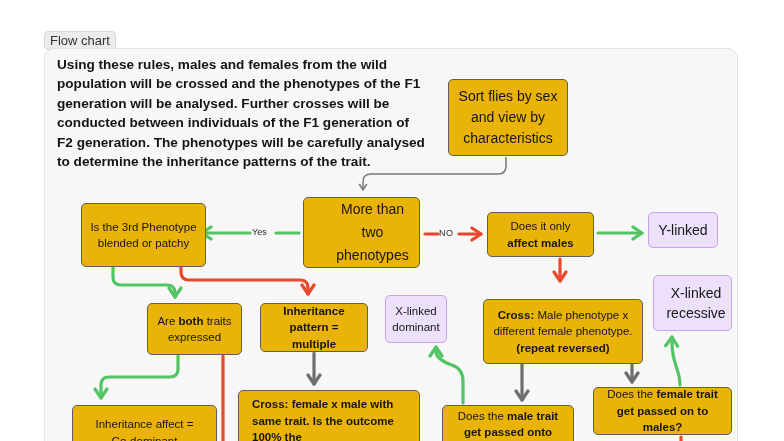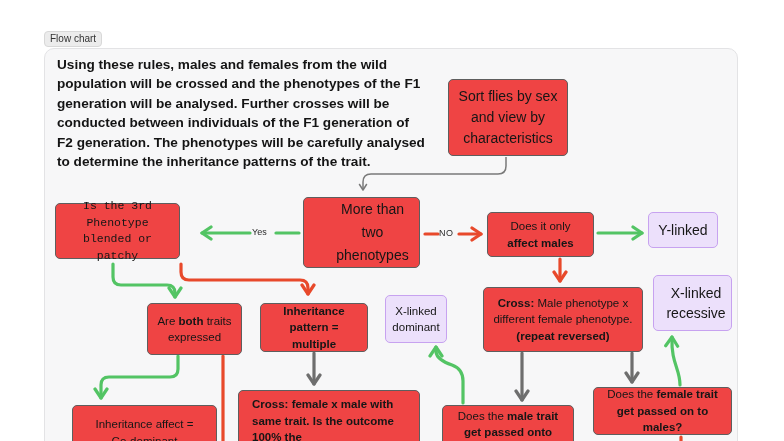--- a/index.html
+++ b/index.html
@@ -1,30 +1,30 @@
 <!DOCTYPE html>
 <html><head>
 <meta charset="utf-8">
 <style>
   html,body{margin:0;padding:0;}
   body{font-family:"Liberation Sans",sans-serif;background:#fff;}
   #stage{position:relative;width:784px;height:441px;overflow:hidden;background:#ffffff;}
 
   .badge{position:absolute;left:44px;top:31px;background:#ececec;border:1px solid #d8d8d8;
-    border-radius:4px;font-size:10px;color:#333;padding:2px 5px;line-height:1;font-weight:500;}
+    border-radius:4px;font-size:13px;color:#333;padding:2px 5px;line-height:1;font-weight:500;}
 
   .panel{position:absolute;left:44px;top:48px;width:692px;height:420px;background:#f7f7f8;
     border:1px solid #e3e3e5;border-radius:10px;}
 
   .para{position:absolute;left:57px;top:55px;width:470px;font-size:13.6px;font-weight:700;
     color:#141414;}
   .para div{line-height:19.4px;white-space:nowrap;}
 
   .node{position:absolute;display:flex;flex-direction:column;align-items:center;justify-content:center;
-    background:#ef4444;border:1.4px solid #5e5e5e;border-radius:5px;color:#161616;
+    background:#eab308;border:1.4px solid #5e5e5e;border-radius:5px;color:#161616;
     text-align:center;font-size:11.5px;line-height:16.5px;box-sizing:border-box;padding:3px 6px;}
   .node b{font-weight:700;}
   .purple{background:#ece0fb;border-color:#c7a2f0;}
   .f14{font-size:14px;line-height:21px;}
   .f14b{font-size:14px;line-height:23px;padding-left:28px;}
   .leftalign{align-items:flex-start;text-align:left;padding-left:13px;padding-right:8px;font-weight:700;}
 
   .lbl{position:absolute;font-size:9px;color:#2b2b2b;line-height:1;font-weight:500;}
 
   svg.overlay{position:absolute;left:0;top:0;pointer-events:none;}
@@ -100,33 +100,33 @@
   <span class="lbl" style="left:439px;top:229px;width:20px;letter-spacing:.5px;">NO</span>
 
   <div class="node f14" style="left:448px;top:79px;width:120px;height:77px;">
     <span>Sort flies by sex and view by characteristics</span>
   </div>
 
   <div class="node f14b" style="left:303px;top:197px;width:117px;height:71px;">
     <span>More than two phenotypes</span>
   </div>
 
-  <div class="node" style="left:55px;top:203px;width:125px;height:56px;font-family:Liberation Mono, monospace;">
+  <div class="node" style="left:81px;top:203px;width:125px;height:64px;">
     <span>Is the 3rd Phenotype blended or patchy</span>
   </div>
 
   <div class="node" style="left:487px;top:212px;width:107px;height:45px;">
     <span><span>Does it only </span><b>affect males</b></span>
   </div>
 
   <div class="node purple f14" style="left:648px;top:212px;width:70px;height:36px;">
     <span>Y-linked</span>
   </div>
 
-  <div class="node" style="left:483px;top:287px;width:160px;height:65px;align-items:center;">
+  <div class="node" style="left:483px;top:299px;width:160px;height:65px;align-items:center;">
     <span><b>Cross:</b><span> Male phenotype x different female phenotype. </span><b>(repeat reversed)</b></span>
   </div>
 
   <div class="node purple f14" style="left:653px;top:275px;width:79px;height:56px;line-height:20px;padding-left:13px;">
     <span>X-linked recessive</span>
   </div>
 
   <div class="node purple" style="left:385px;top:295px;width:62px;height:48px;">
     <span>X-linked dominant</span>
   </div>

